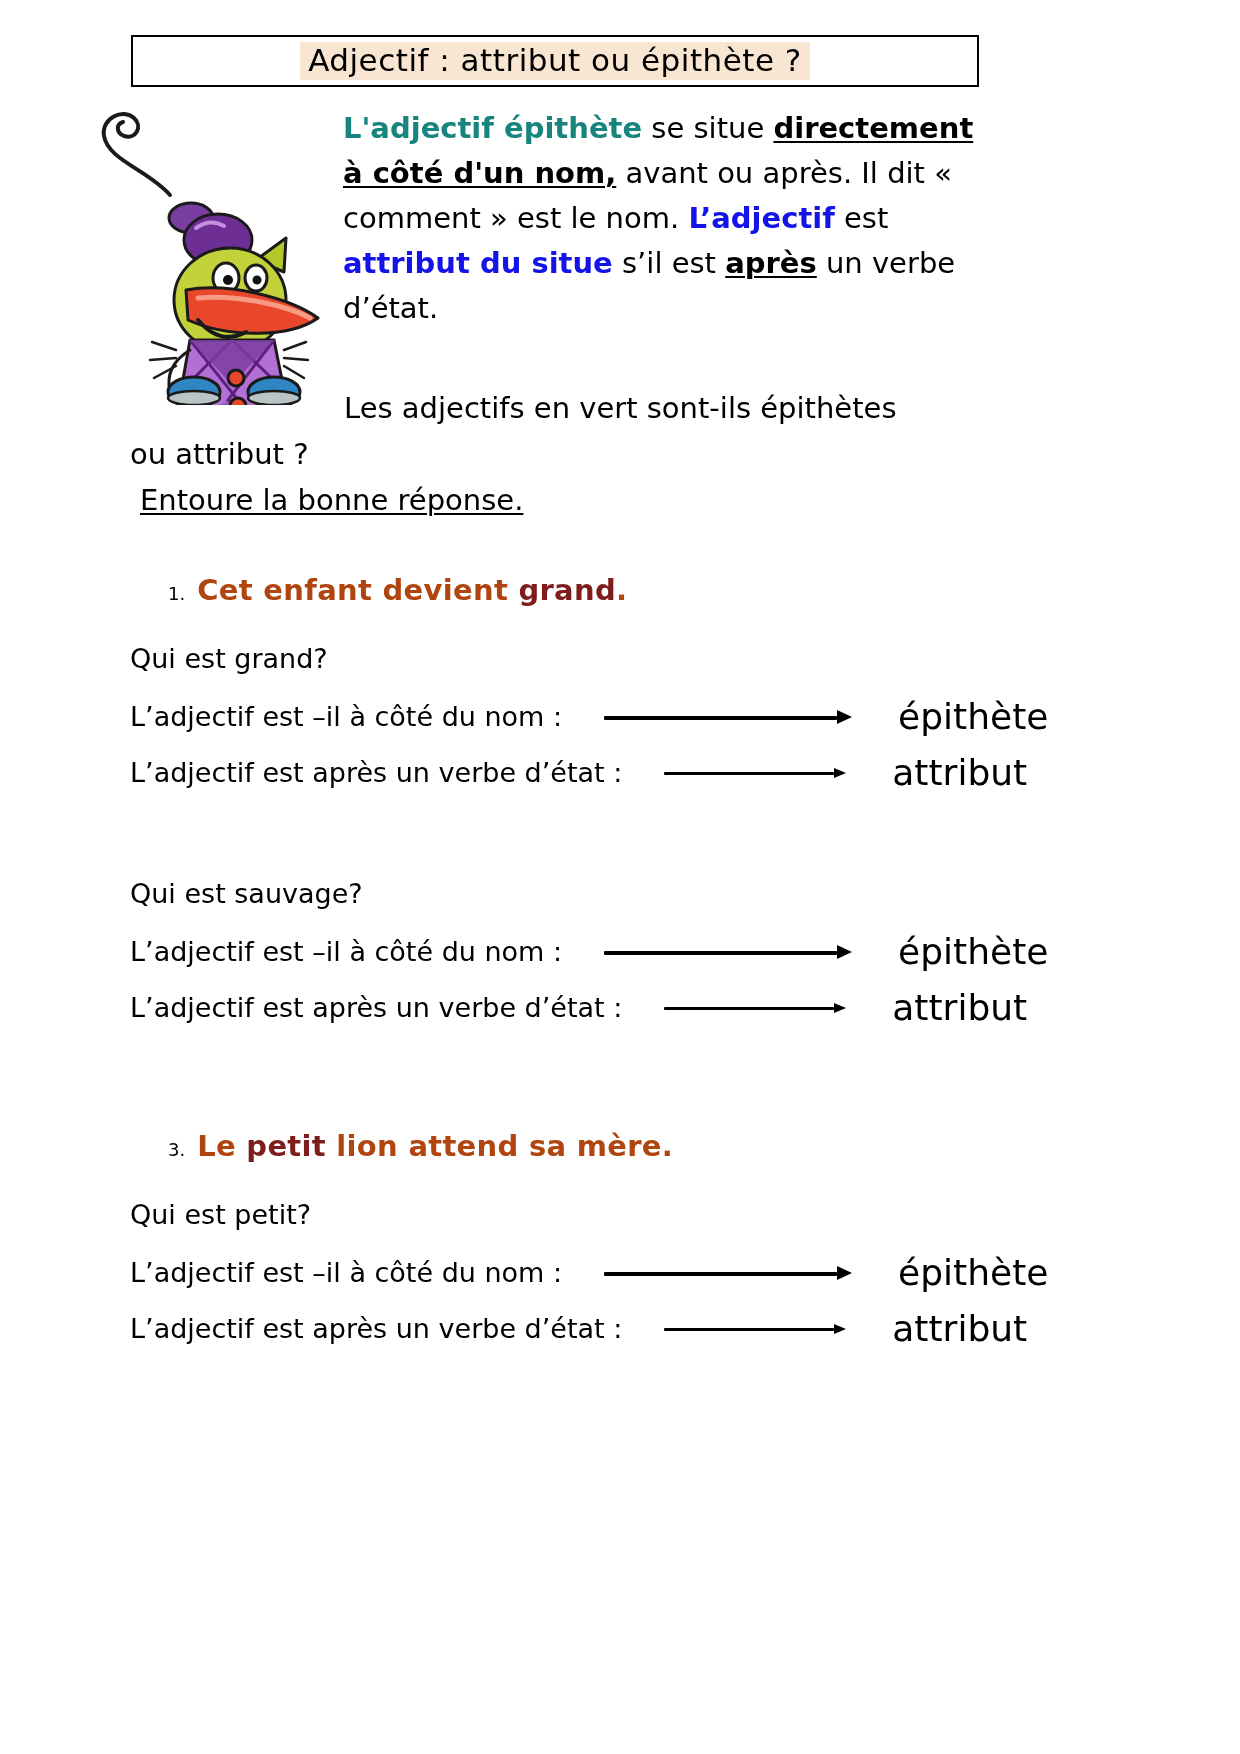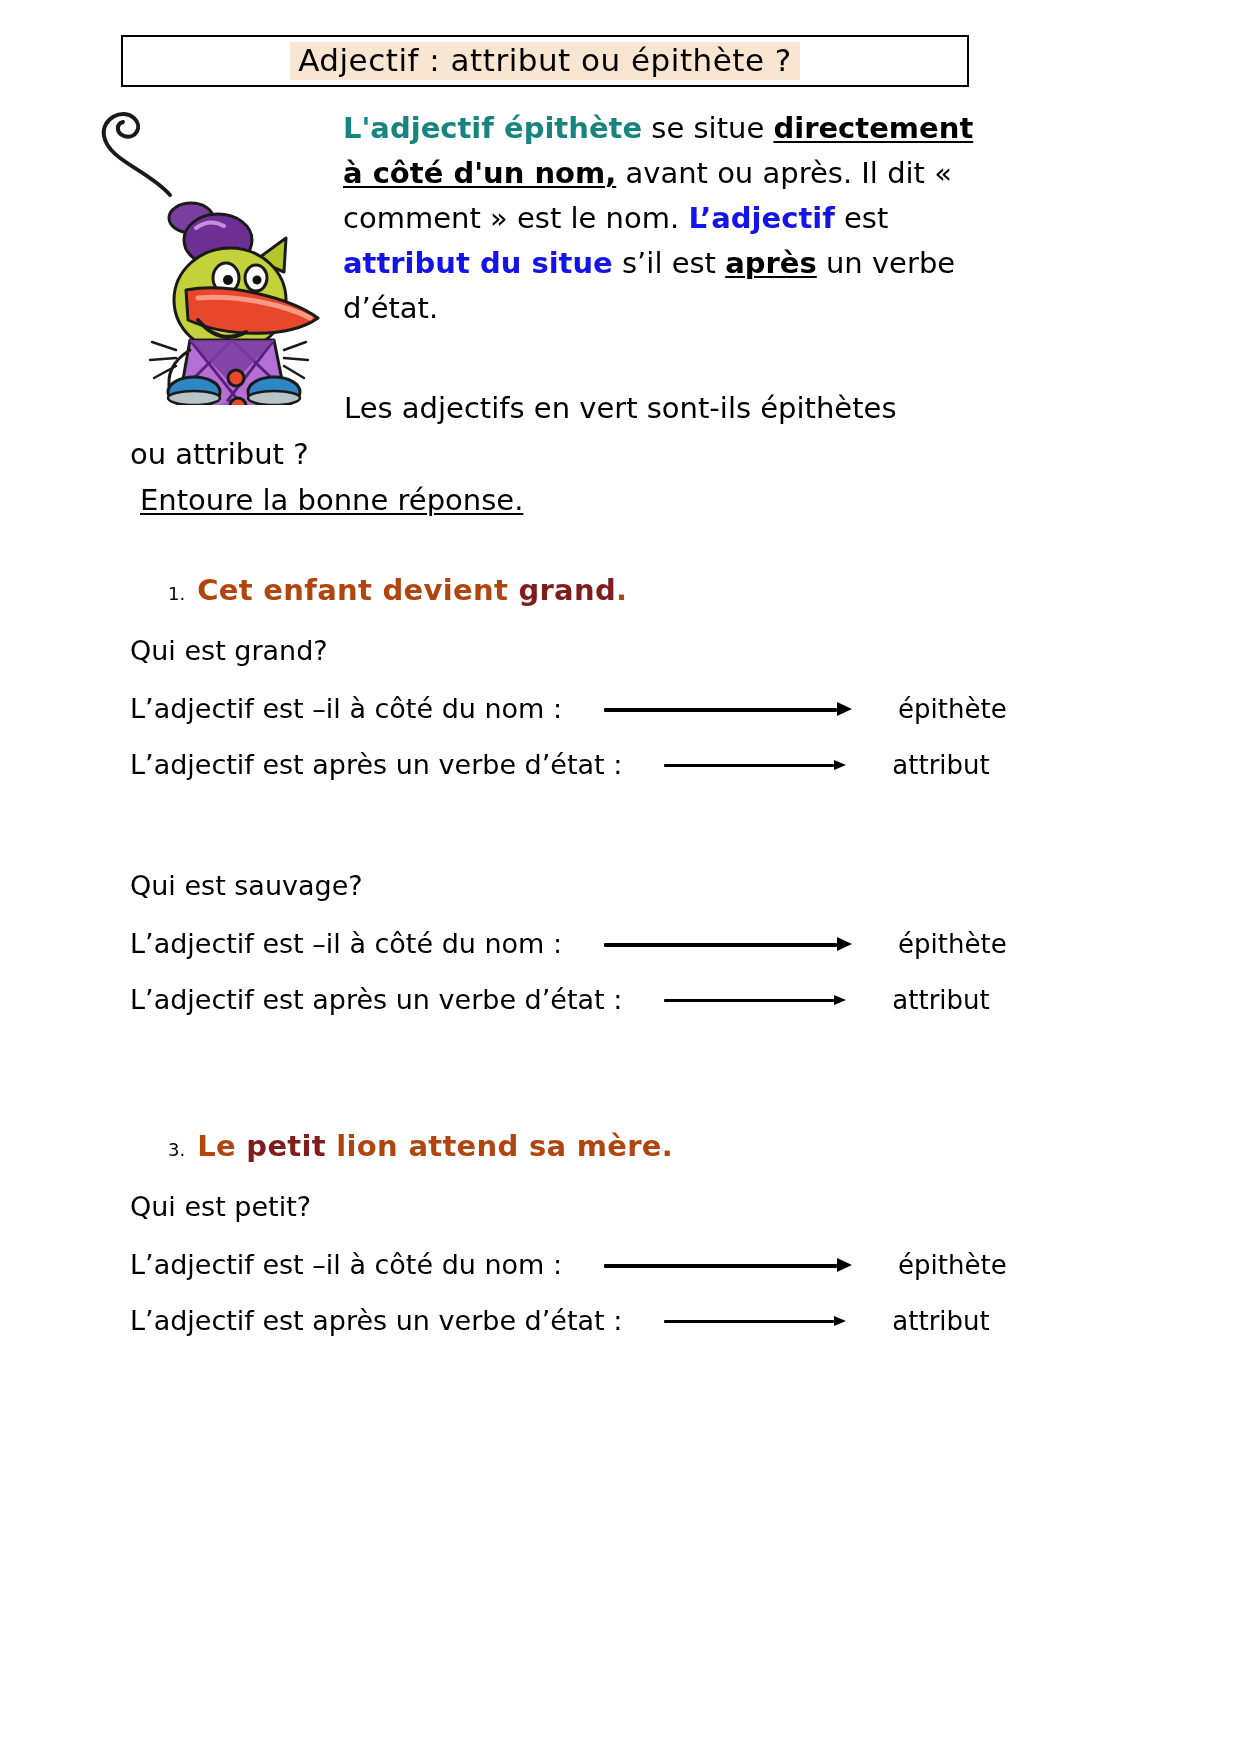--- a/index.html
+++ b/index.html
@@ -12,21 +12,21 @@
     height: 1754px;
     font-family: "DejaVu Sans", sans-serif;
     color: #000000;
     position: relative;
     overflow: hidden;
   }
 
   
   .title-box {
     position: absolute;
-    left: 121px;
+    left: 131px;
     top: 35px;
     width: 848px;
     height: 52px;
     border: 2px solid #000000;
     box-sizing: border-box;
     display: flex;
     align-items: center;
     justify-content: center;
   }
   .title-text {
@@ -111,21 +111,21 @@
   .ex-sentence {
     font-size: 29px;
     font-weight: bold;
     color: #b0450f;
     letter-spacing: 0.3px;
   }
   .adj-green { color: #7f1d1d; }
 
   .ex-q {
     margin-left: 130px;
-    margin-top: 18px;
+    margin-top: 26px;
     font-size: 27px;
     line-height: 38px;
     white-space: nowrap;
   }
 
   .ans-row {
     display: flex;
     align-items: center;
     margin-left: 130px;
     margin-top: 22px;
@@ -160,21 +160,21 @@
     border-bottom: 7px solid transparent;
     border-left: 15px solid #000;
   }
   .arrow.thin .head {
     top: 2px;
     border-top: 5px solid transparent;
     border-bottom: 5px solid transparent;
     border-left: 12px solid #000;
   }
   .ans-target {
-    font-size: 26px;
+    font-size: 36px;
     line-height: 34px;
   }
 </style>
 </head>
 <body>
 
 <div class="title-box">
   <span class="title-text">Adjectif : attribut ou épithète ?</span>
 </div>
 

